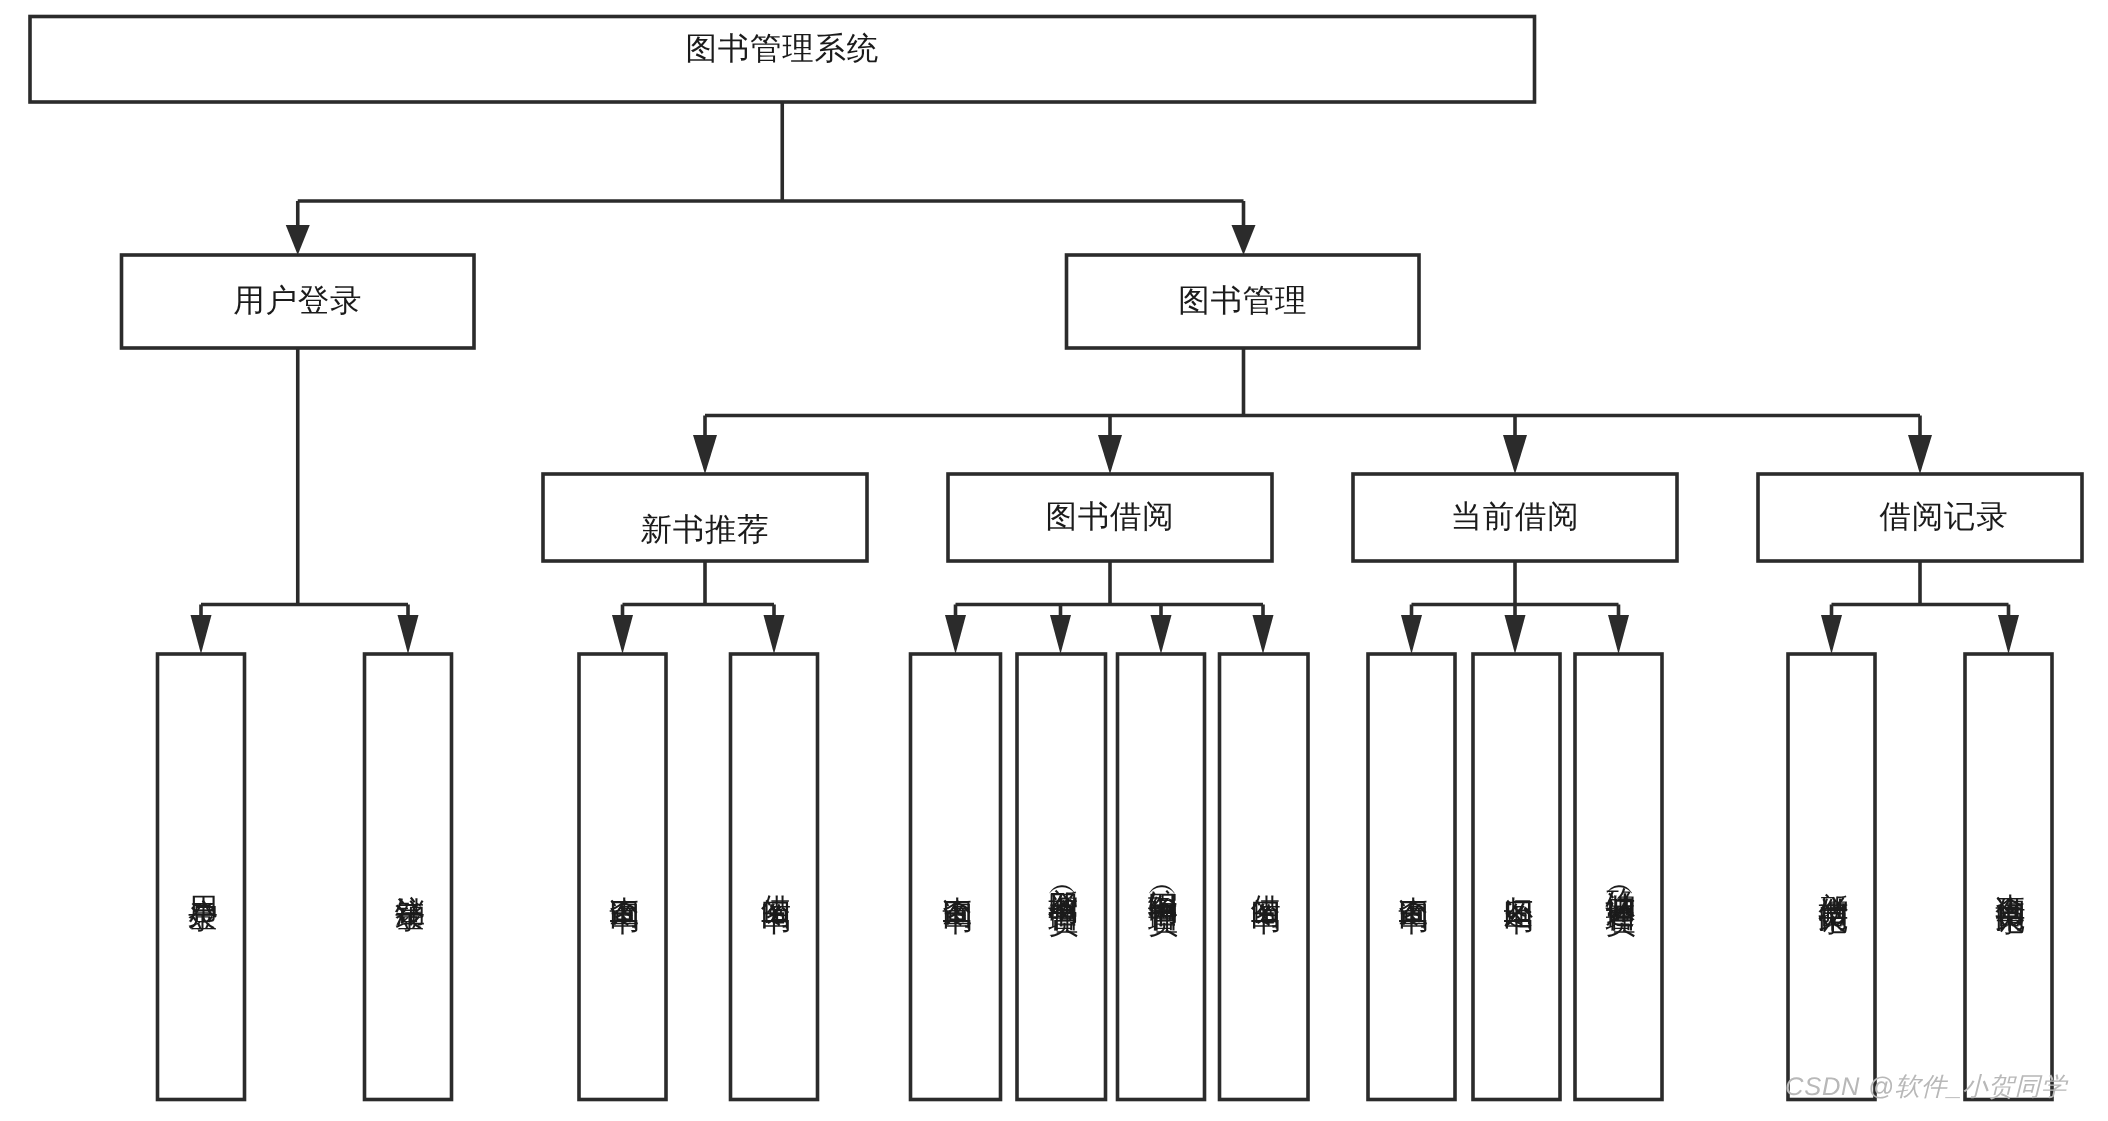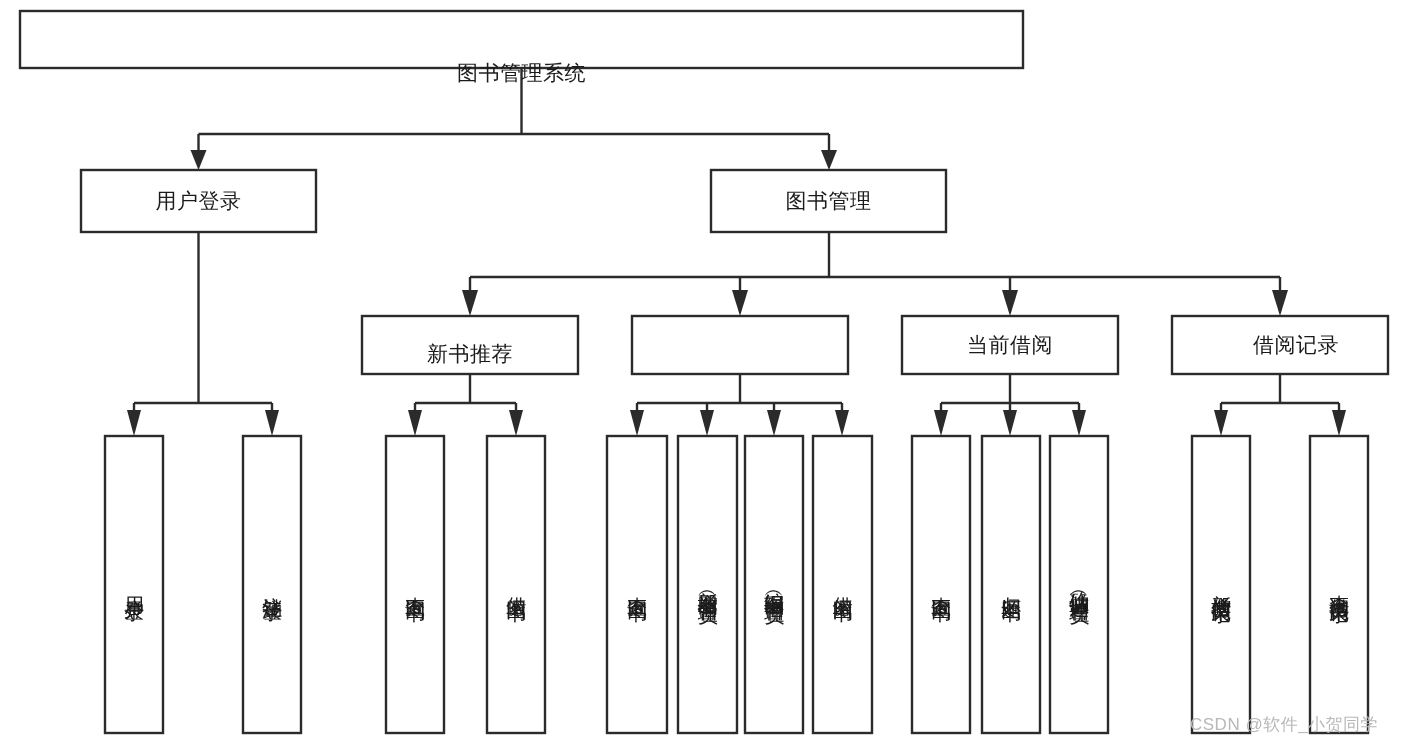--- a/index.html
+++ b/index.html
@@ -69,20 +69,21 @@
     pointer-events: none;
   }
   .watermark {
     position: absolute;
     color: #b8b8b8;
     font-family: "Liberation Sans", sans-serif;
     font-size: 17px;
     letter-spacing: 0.5px;
     white-space: nowrap;
     pointer-events: none;
+    font-style: italic;
   }
 </style>
 </head>
 <body>
 
 <div id="diagram-root">
 
   <svg id="tree-svg" viewBox="0 0 1405 747">
 
     <rect class="node-box" x="20" y="11" width="1003" height="57"></rect>
@@ -166,26 +167,27 @@
     <polygon class="arrow-head" points="1072,410 1086,410 1079,436"></polygon>
 
     <path class="connector" d="M 1280 374 L 1280 403"></path>
     <path class="connector" d="M 1221 403 L 1339 403"></path>
     <path class="connector" d="M 1221 403 L 1221 412"></path>
     <path class="connector" d="M 1339 403 L 1339 412"></path>
     <polygon class="arrow-head" points="1214,410 1228,410 1221,436"></polygon>
     <polygon class="arrow-head" points="1332,410 1346,410 1339,436"></polygon>
   </svg>
 
-  <div class="node-label-h" style="left:20px; top:11px; width:1003px; height:43px;margin-top:40px;">图书管理系统</div>
+  <div class="node-label-h" style="left:20px; top:11px; width:1003px; height:43px;">图书管理系统</div>
 
   <div class="node-label-h" style="left:81px; top:170px; width:235px; height:62px;">用户登录</div>
   <div class="node-label-h" style="left:711px; top:170px; width:235px; height:62px;text-align:right;">图书管理</div>
 
   <div class="node-label-h" style="left:362px; top:316px; width:216px; height:75px;">新书推荐</div>
+  <div class="node-label-h" style="left:632px; top:316px; width:216px; height:58px;">图书借阅</div>
   <div class="node-label-h" style="left:902px; top:316px; width:216px; height:58px;">当前借阅</div>
   <div class="node-label-h" style="left:1172px; top:316px; width:216px; height:58px;margin-left:16px;">借阅记录</div>
 
   <div class="node-label-v" style="left:105px; top:436px; width:58px; height:297px;">用户登录</div>
   <div class="node-label-v" style="left:243px; top:436px; width:58px; height:297px;">注销登录</div>
 
   <div class="node-label-v" style="left:386px; top:436px; width:58px; height:297px;">查询图书</div>
   <div class="node-label-v" style="left:487px; top:436px; width:58px; height:297px;">借阅图书</div>
 
   <div class="node-label-v" style="left:607px; top:436px; width:60px; height:297px;">查询图书</div>

